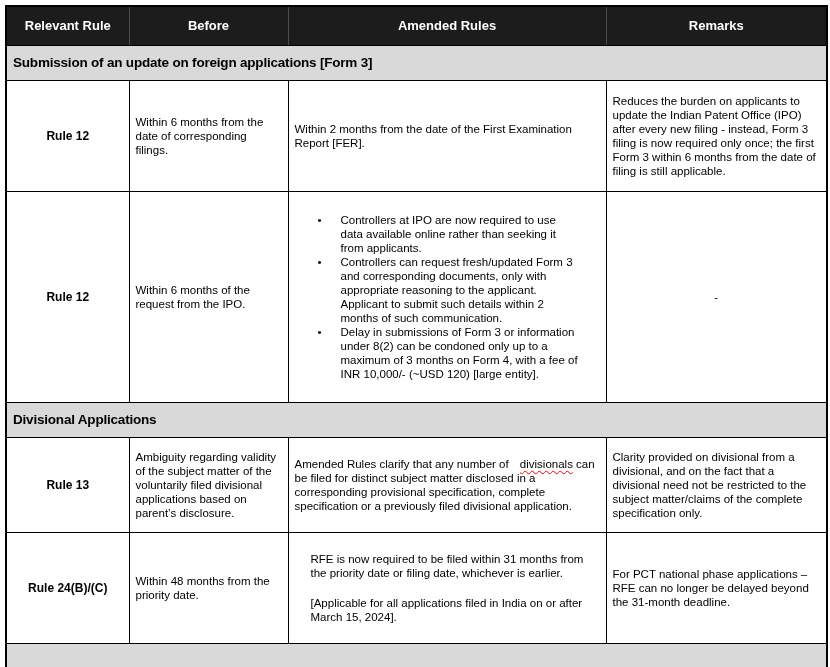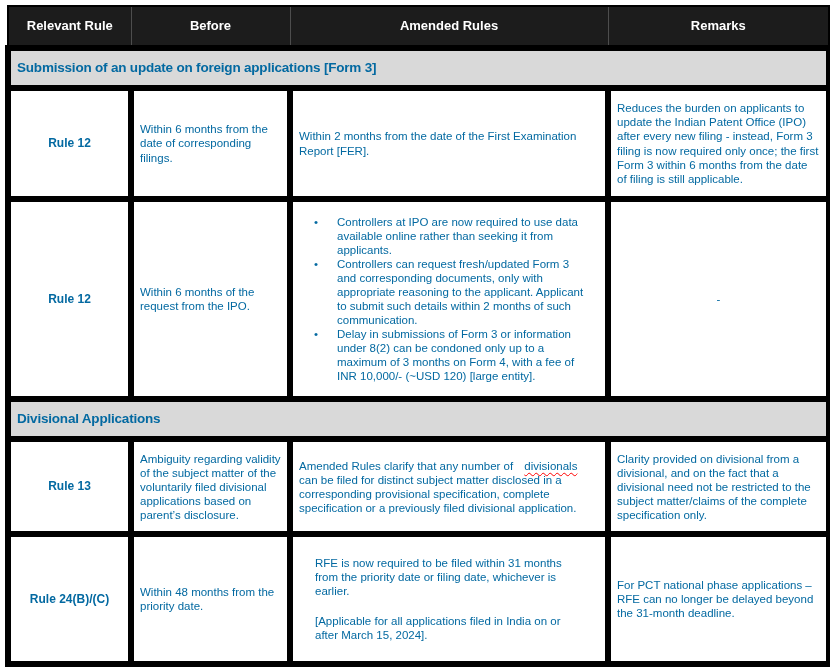--- a/index.html
+++ b/index.html
@@ -17,25 +17,25 @@
     width: 821px;
     margin: 5px 0 0 5px;
     border: 2px solid #000;
   }
   col.c-rule    { width: 123px; }
   col.c-before  { width: 159px; }
   col.c-amended { width: 318px; }
   col.c-remarks { width: 221px; }
 
   th, td {
-    border: 6px solid #000000;
+    border: 1px solid #000000;
     vertical-align: middle;
     font-size: 11.5px;
     line-height: 1.22;
-    color: #0369a1;
+    color: #000000;
     padding: 3px 6px;
     word-wrap: break-word;
   }
   thead th {
     background: #1c1c1c;
     color: #ffffff;
     font-weight: bold;
     font-size: 13px;
     text-align: center;
     height: 32px;
@@ -60,21 +60,21 @@
   td.rule-cell {
     font-weight: bold;
     text-align: center;
     font-size: 12px;
     margin-top: 24px;
   }
   td.center-cell { text-align: center; }
 
   ul.amended-list {
     list-style: none;
-    margin: 10px;
+    margin: 18px;
     padding: 0 2px 0 0;
   }
   ul.amended-list li {
     position: relative;
     padding-left: 28px;
     margin: 0;
   }
   ul.amended-list li::before {
     content: "\2022";
     position: absolute;

